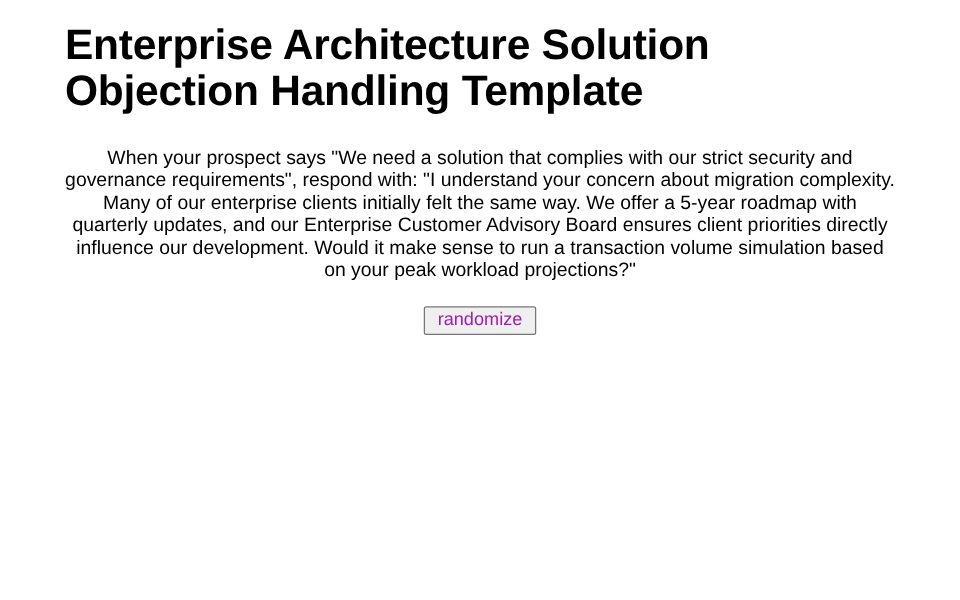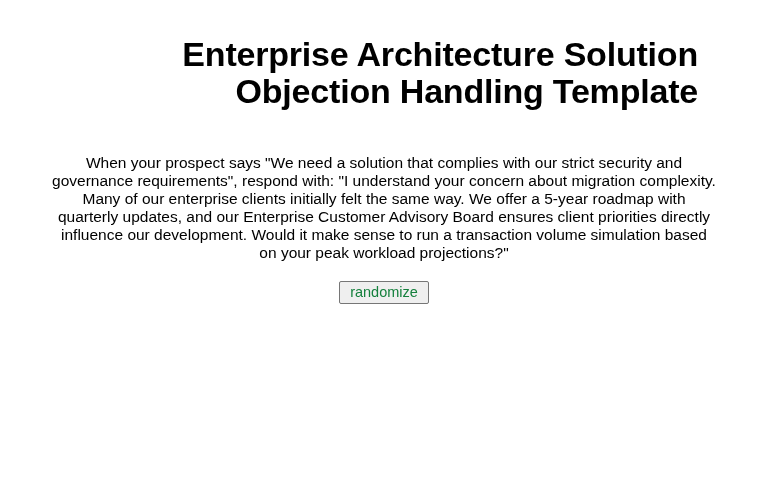--- a/index.html
+++ b/index.html
@@ -18,26 +18,26 @@
 
   .page {
     width: 768px;
     height: 480px;
     box-sizing: border-box;
     padding: 0;
     background: #ffffff;
   }
 
   .page-title {
-    margin: 18px;
+    margin: 0;
     padding: 18px 52px 0 52px;
     font-size: 34px;
     line-height: 37px;
     font-weight: bold;
-    text-align: right;
+    text-align: left;
     letter-spacing: -0.2px;
     color: #000000;
   }
 
   .prospect-script {
     margin: 0;
     padding: 26px 52px 0 52px;
     font-size: 15.5px;
     line-height: 18px;
     text-align: center;
@@ -47,21 +47,21 @@
   .button-row {
     margin: 0;
     padding-top: 19px;
     text-align: center;
   }
 
   .randomize-button {
     font-family: "Liberation Sans", sans-serif;
     font-size: 14.5px;
     line-height: normal;
-    color: #15803d;
+    color: #a21caf;
     background-color: #efefef;
     border: 1px solid #767676;
     border-radius: 2px;
     padding: 2px 10px 3px 10px;
     cursor: pointer;
   }
 </style>
 </head>
 <body>
 

